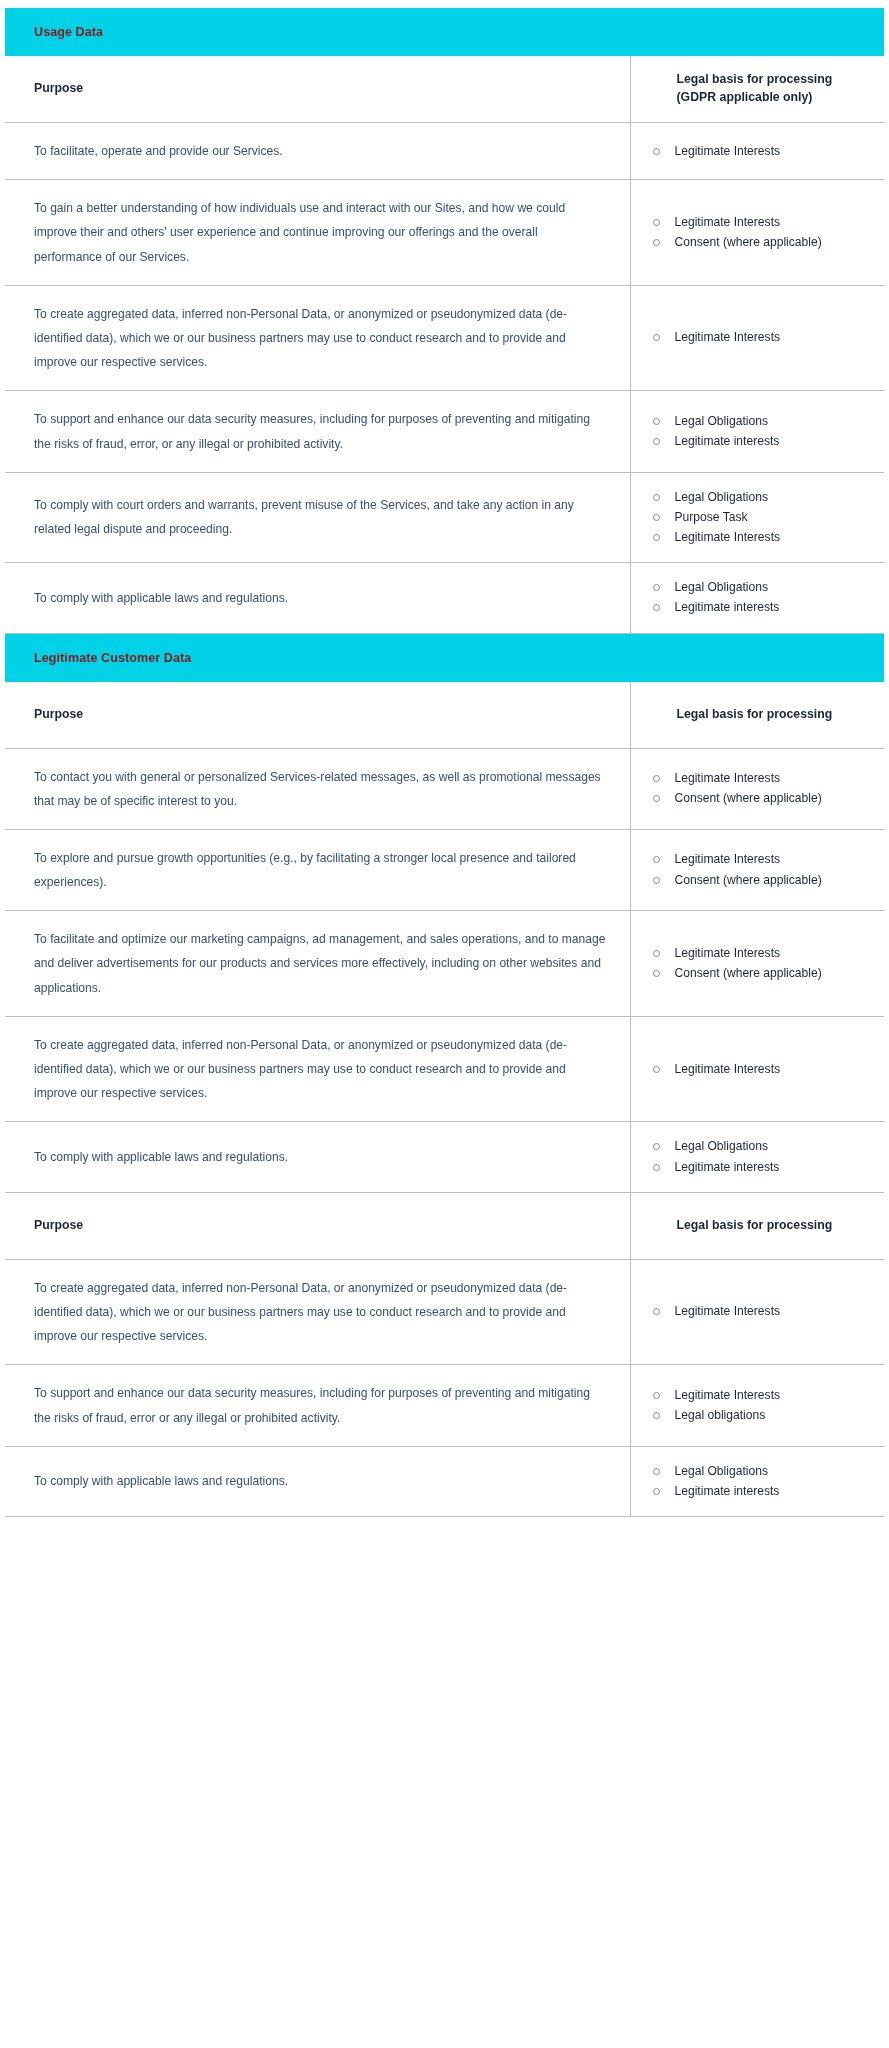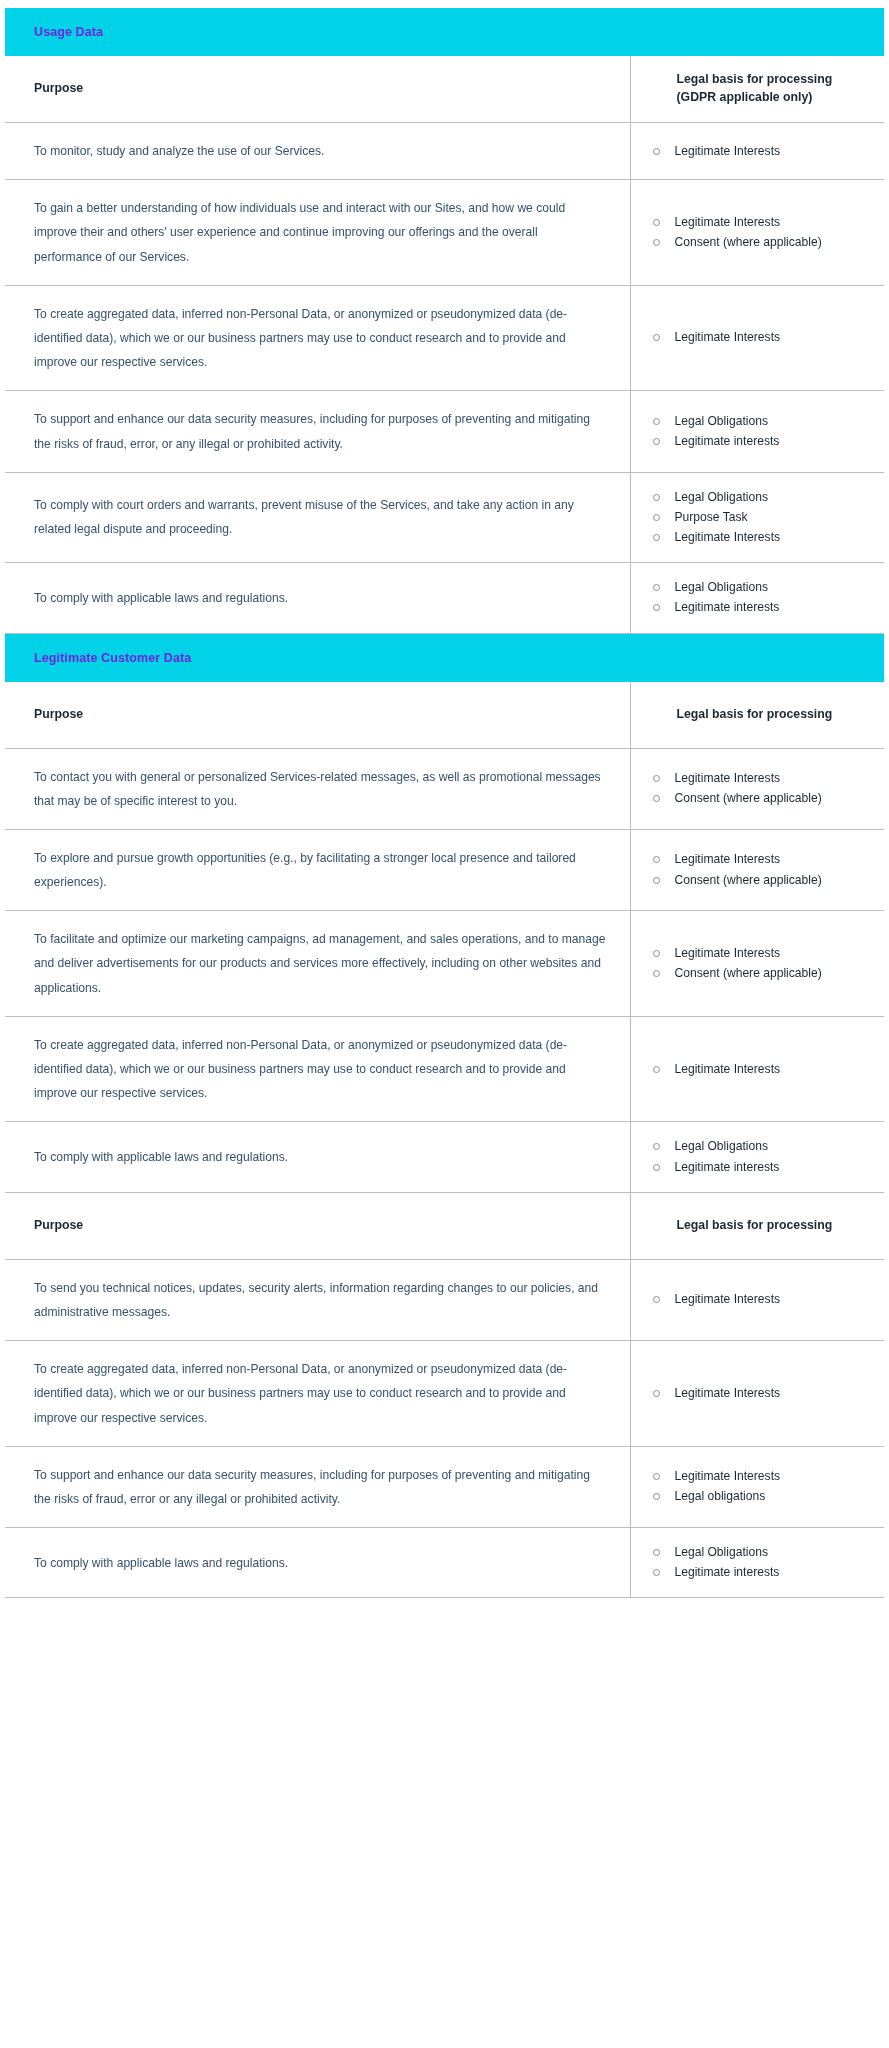--- a/index.html
+++ b/index.html
@@ -37,21 +37,21 @@
   tr.section-header td {
     background: #02D2E8;
     border: none;
     padding: 0;
     height: 48px;
     vertical-align: middle;
   }
   .section-title {
     font-size: 12.5px;
     font-weight: bold;
-    color: #6d28d9;
+    color: #7f1d1d;
     padding-left: 29px;
     letter-spacing: 0.1px;
   }
 
   tr.col-header td {
     border-bottom: 1.5px solid #b9bcc0;
     vertical-align: middle;
     height: 54px;
     padding: 6px 0;
   }
@@ -140,21 +140,21 @@
             <td class="purpose-h">
               <div class="colhead-text">Purpose</div>
             </td>
             <td class="basis-h">
               <div class="colhead-text">Legal basis for processing</div>
               <div class="colhead-text">(GDPR applicable only)</div>
             </td>
           </tr>
           <tr class="data-row">
             <td class="purpose-c">
-              <div class="purpose-text">To monitor, study and analyze the use of our Services.</div>
+              <div class="purpose-text">To facilitate, operate and provide our Services.</div>
             </td>
             <td class="basis-c">
               <ul class="basis-list">
                 <li><span class="bullet-mark"></span><span>Legitimate Interests</span></li>
               </ul>
             </td>
           </tr>
           <tr class="data-row">
             <td class="purpose-c">
               <div class="purpose-text">To gain a better understanding of how individuals use and interact with our Sites, and how we could improve their and others' user experience and continue improving our offerings and the overall performance of our Services.</div>
@@ -276,30 +276,20 @@
                 <li><span class="bullet-mark"></span><span>Legitimate interests</span></li>
               </ul>
             </td>
           </tr>
           <tr class="col-header">
             <td class="purpose-h">
               <div class="colhead-text">Purpose</div>
             </td>
             <td class="basis-h">
               <div class="colhead-text">Legal basis for processing</div>
-            </td>
-          </tr>
-          <tr class="data-row">
-            <td class="purpose-c">
-              <div class="purpose-text">To send you technical notices, updates, security alerts, information regarding changes to our policies, and administrative messages.</div>
-            </td>
-            <td class="basis-c">
-              <ul class="basis-list">
-                <li><span class="bullet-mark"></span><span>Legitimate Interests</span></li>
-              </ul>
             </td>
           </tr>
           <tr class="data-row">
             <td class="purpose-c">
               <div class="purpose-text">To create aggregated data, inferred non-Personal Data, or anonymized or pseudonymized data (de-identified data), which we or our business partners may use to conduct research and to provide and improve our respective services.</div>
             </td>
             <td class="basis-c">
               <ul class="basis-list">
                 <li><span class="bullet-mark"></span><span>Legitimate Interests</span></li>
               </ul>

